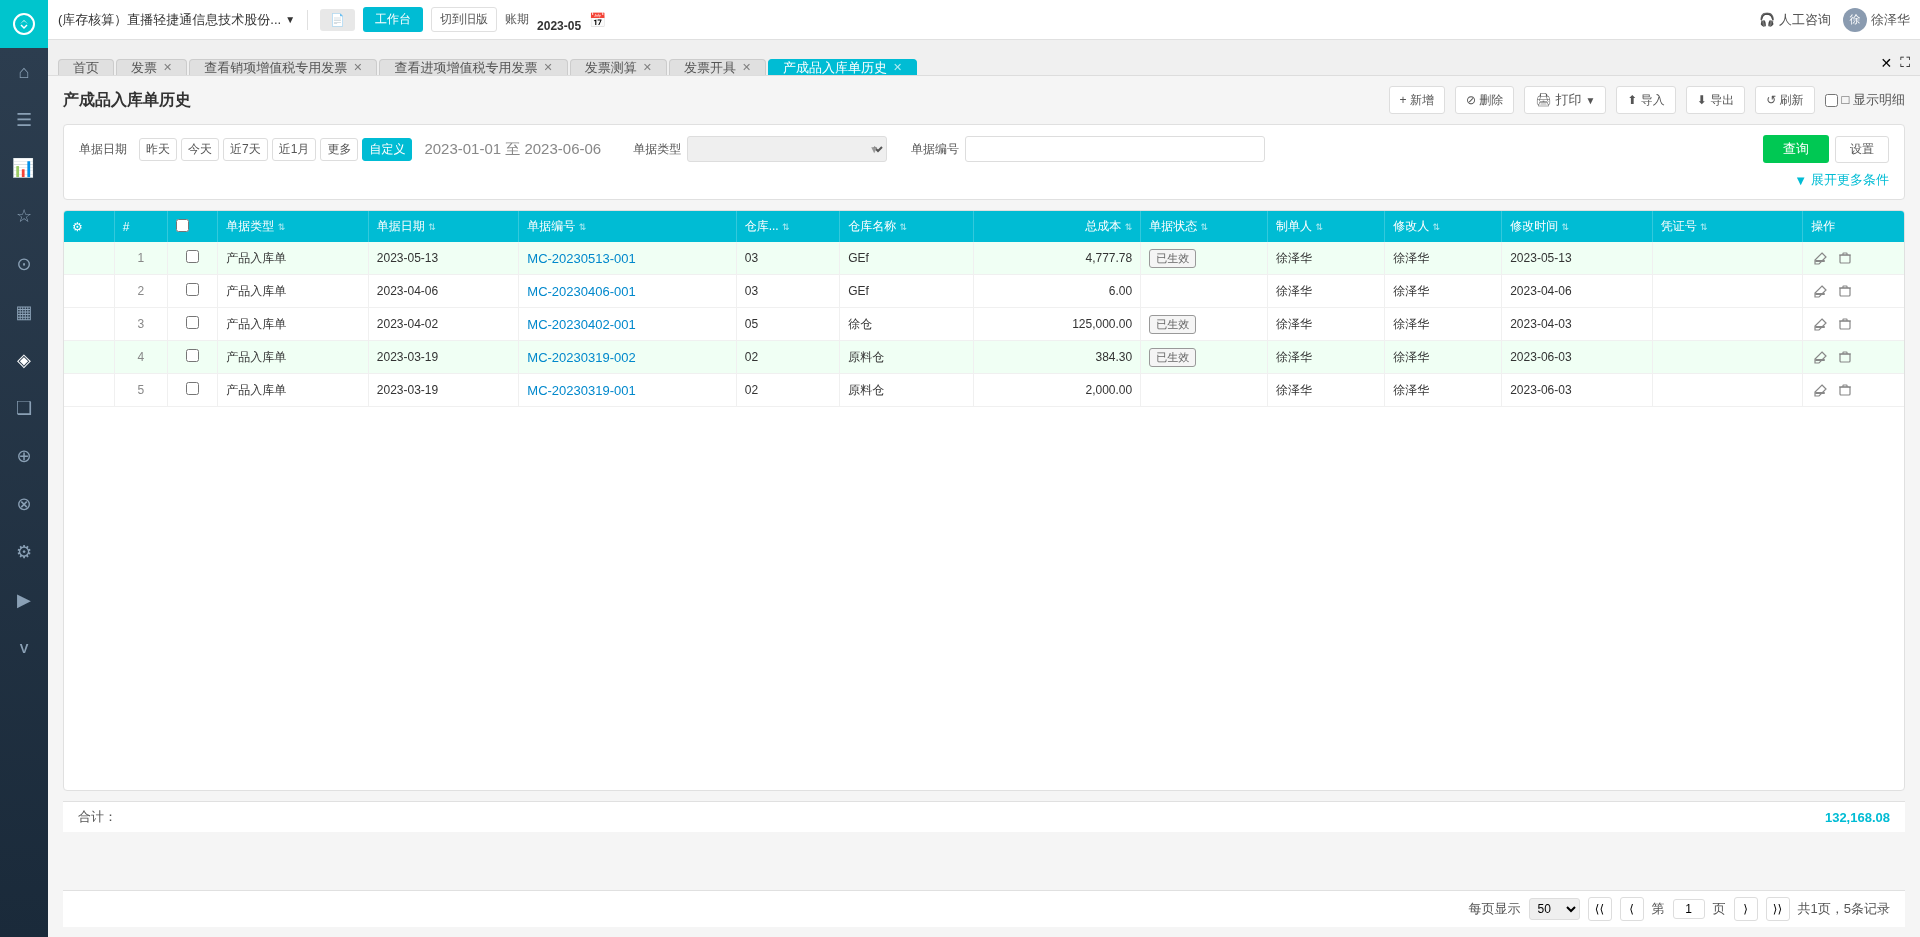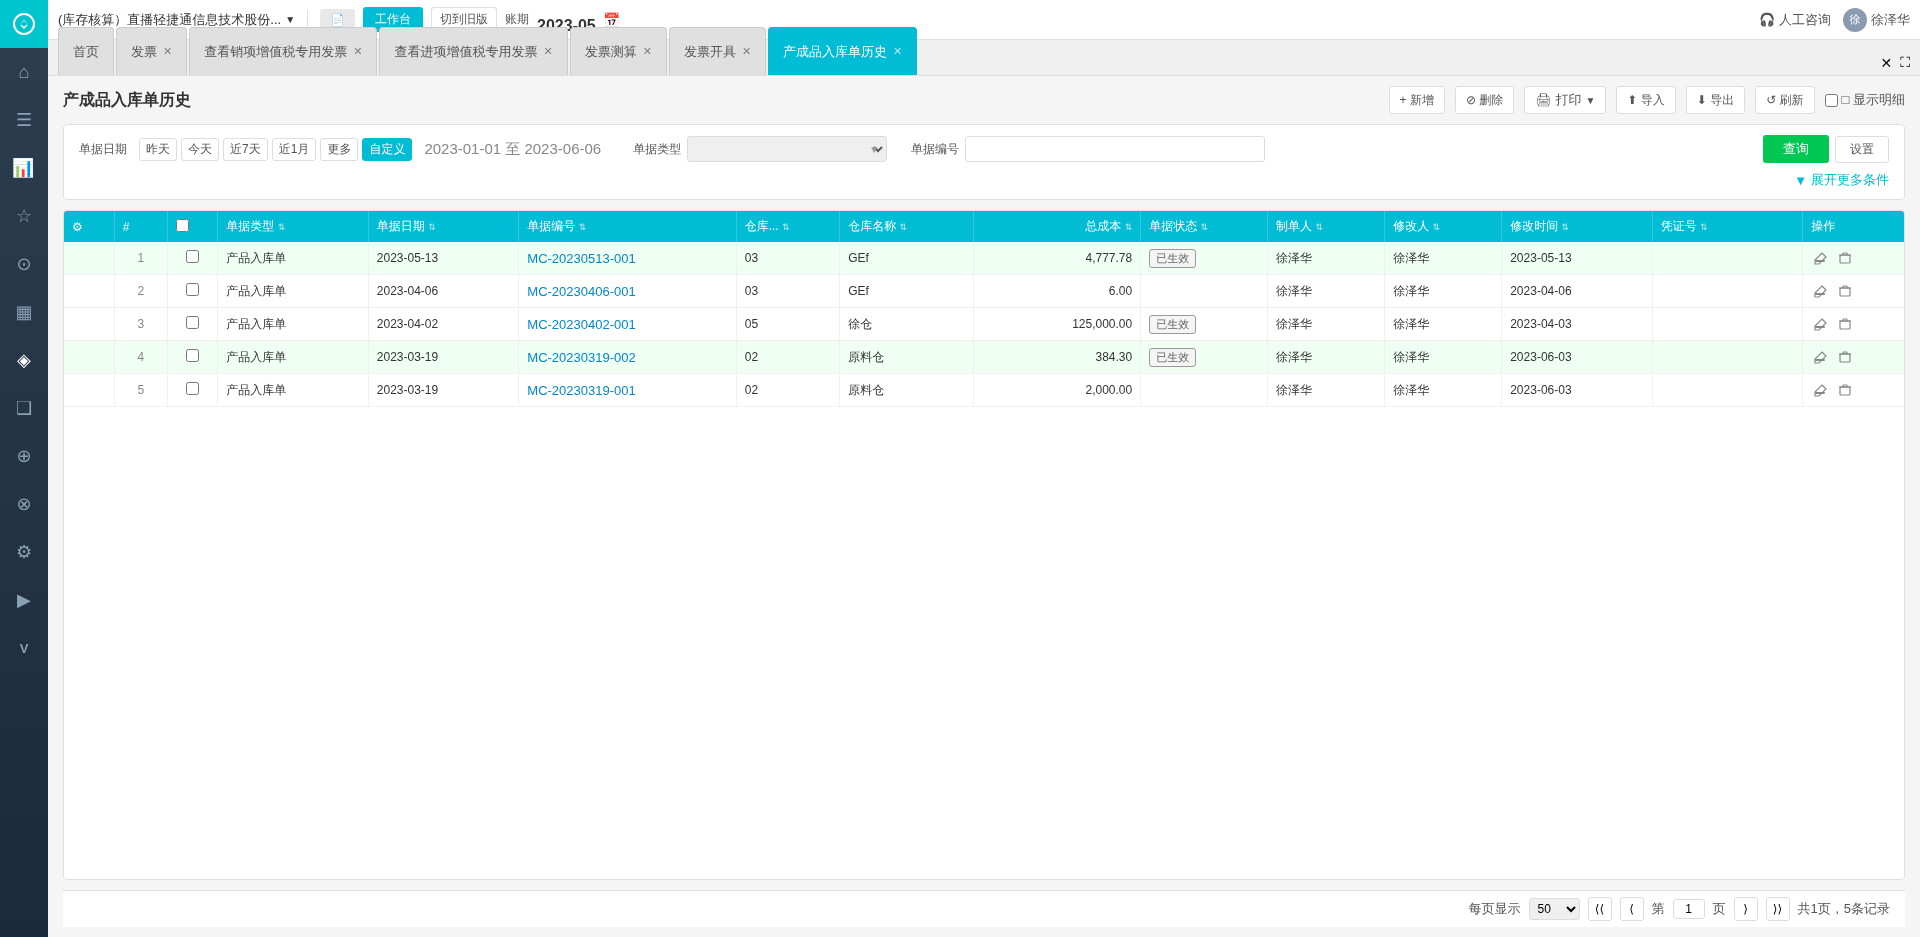--- a/index.html
+++ b/index.html
@@ -112,21 +112,21 @@
     .tabbar {
       height: 36px;
       background: #f0f0f0;
       display: flex;
       align-items: flex-end;
       padding-left: 10px;
       border-bottom: 1px solid #ddd;
       gap: 2px;
     }
     .tab {
-      height: 48px;
+      height: 16px;
       padding: 0 14px;
       display: flex;
       align-items: center;
       gap: 6px;
       background: #e0e0e0;
       border: 1px solid #ccc;
       border-bottom: none;
       border-radius: 4px 4px 0 0;
       cursor: pointer;
       font-size: 12px;
@@ -344,20 +344,21 @@
     .pagination {
       background: white;
       border-top: 1px solid #e0e0e0;
       padding: 6px 15px;
       display: flex;
       align-items: center;
       justify-content: flex-end;
       gap: 8px;
       font-size: 12px;
       color: #555;
+      margin-top: 48px;
     }
     .pagination select {
       border: 1px solid #ddd;
       border-radius: 3px;
       padding: 2px 4px;
       font-size: 12px;
     }
     .page-btn {
       width: 24px;
       height: 24px;
@@ -426,21 +427,21 @@
   <div class="topbar">
     <div class="topbar-company">
       <span>(库存核算）直播轻捷通信息技术股份...</span>
       <span style="font-size:10px;">▼</span>
     </div>
     <div class="topbar-divider"></div>
     <button class="toolbar-btn" style="border:none;background:#e8e8e8;font-size:12px;">📄</button>
     <button class="topbar-btn">工作台</button>
     <button class="topbar-switch">切到旧版</button>
     <span style="font-size:12px;color:#555;">账期</span>
-    <span style="font-size:16px;color:#333;font-weight:bold;margin-top:12px;">2023-05</span>
+    <span style="font-size:12px;color:#333;font-weight:bold;margin-top:12px;">2023-05</span>
     <span style="font-size:14px;cursor:pointer;">📅</span>
     <div class="topbar-right">
       <span style="cursor:pointer;display:flex;align-items:center;gap:3px;">
         <span>🎧</span>
         <span>人工咨询</span>
       </span>
       <div class="topbar-user">
         <div class="user-avatar">徐</div>
         <span>徐泽华</span>
       </div>
@@ -726,20 +727,25 @@
                       <line x1="1" y1="4" x2="13" y2="4" stroke="#888" stroke-width="1.2"></line>
                     </svg>
           </span>
         </div>
       </td>
     </tr>
           </tbody>
       </table>
     </div>
 
+    <div class="footer-bar">
+      <span>合计：</span>
+      <span style="flex:1;"></span>
+      <span class="footer-sum">132,168.08</span>
+    </div>
 
     <div class="pagination">
       <span>每页显示</span>
       <select>
         <option>20</option>
         <option selected="">50</option>
         <option>100</option>
       </select>
       <button class="page-btn">⟨⟨</button>
       <button class="page-btn">⟨</button>

